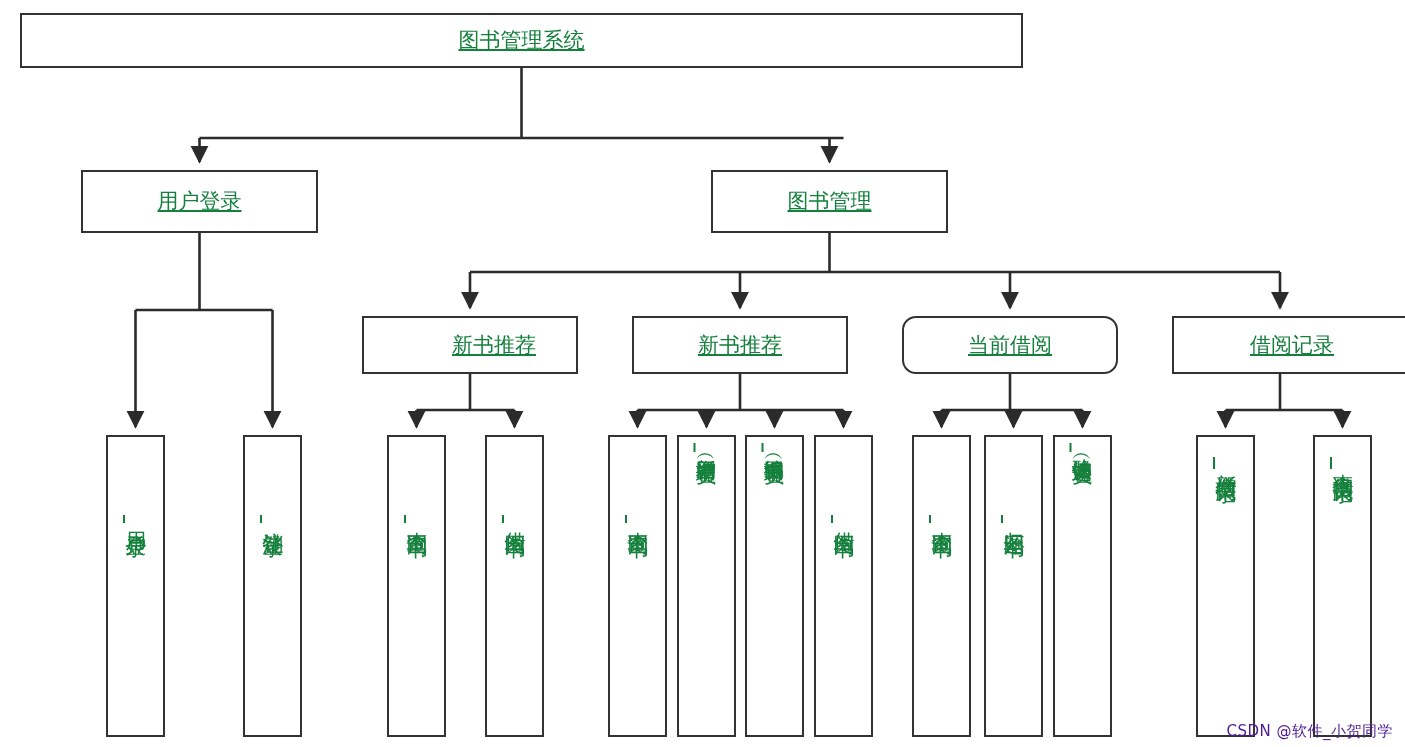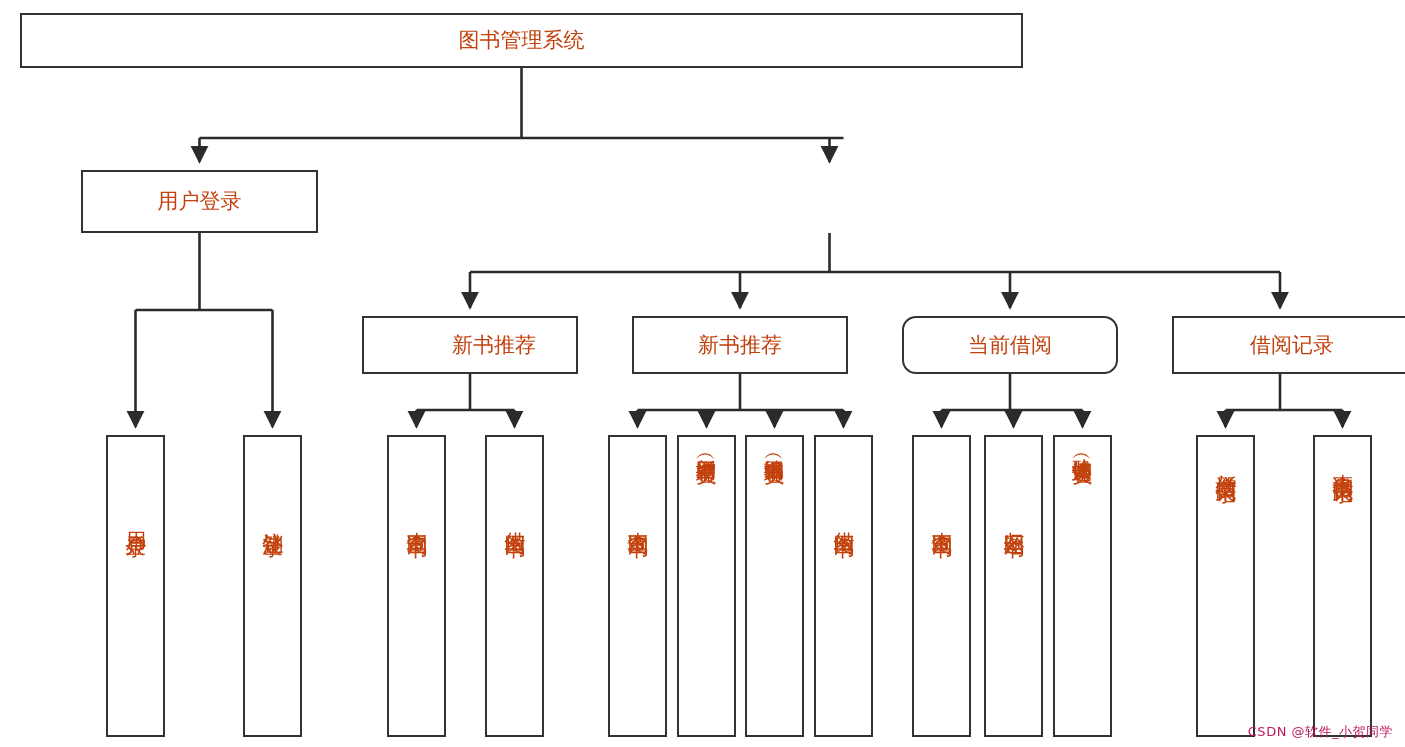--- a/index.html
+++ b/index.html
@@ -24,21 +24,22 @@
     pointer-events: none;
   }
   .node {
     position: absolute;
     box-sizing: border-box;
     background: #ffffff;
     border: 2px solid #333333;
     display: flex;
     align-items: center;
     justify-content: center;
-    color: #c2410c;
+    color: #15803d;
+    text-decoration: underline;
   }
   .node .label {
     display: block;
     text-align: center;
     line-height: 1.18;
     white-space: nowrap;
   }
   .node.horiz .label {
     font-size: 21px;
   }
@@ -55,22 +56,22 @@
     line-height: 1;
   }
   .node.vert.tall .label {
     font-size: 20px;
     letter-spacing: 1px;
   }
   #watermark {
     position: absolute;
     right: 12px;
     bottom: 6px;
-    font-size: 13px;
-    color: #be185d;
+    font-size: 15px;
+    color: #4c1d95;
     white-space: nowrap;
     letter-spacing: 0.5px;
   }
 </style>
 </head>
 <body>
 
 <div id="canvas">
 
   <svg id="connectors" viewBox="0 0 1405 747" width="1405" height="747" xmlns="http://www.w3.org/2000/svg">
@@ -123,20 +124,23 @@
     </g>
   </svg>
 
   <div class="node horiz" style="left:20px; top:13px; width:1003px; height:55px;">
     <span class="label">图书管理系统</span>
   </div>
 
   <div class="node horiz" style="left:81px; top:170px; width:237px; height:63px;">
     <span class="label">用户登录</span>
   </div>
+  <div class="node horiz" style="left:711px; top:170px; width:237px; height:63px;">
+    <span class="label">图书管理</span>
+  </div>
 
   <div class="node horiz" style="left:362px; top:316px; width:216px; height:58px;padding-left:48px;">
     <span class="label">新书推荐</span>
   </div>
   <div class="node horiz" style="left:632px; top:316px; width:216px; height:58px;">
     <span class="label">新书推荐</span>
   </div>
   <div class="node horiz" style="left:902px; top:316px; width:216px; height:58px;border-radius:14px;">
     <span class="label">当前借阅</span>
   </div>

